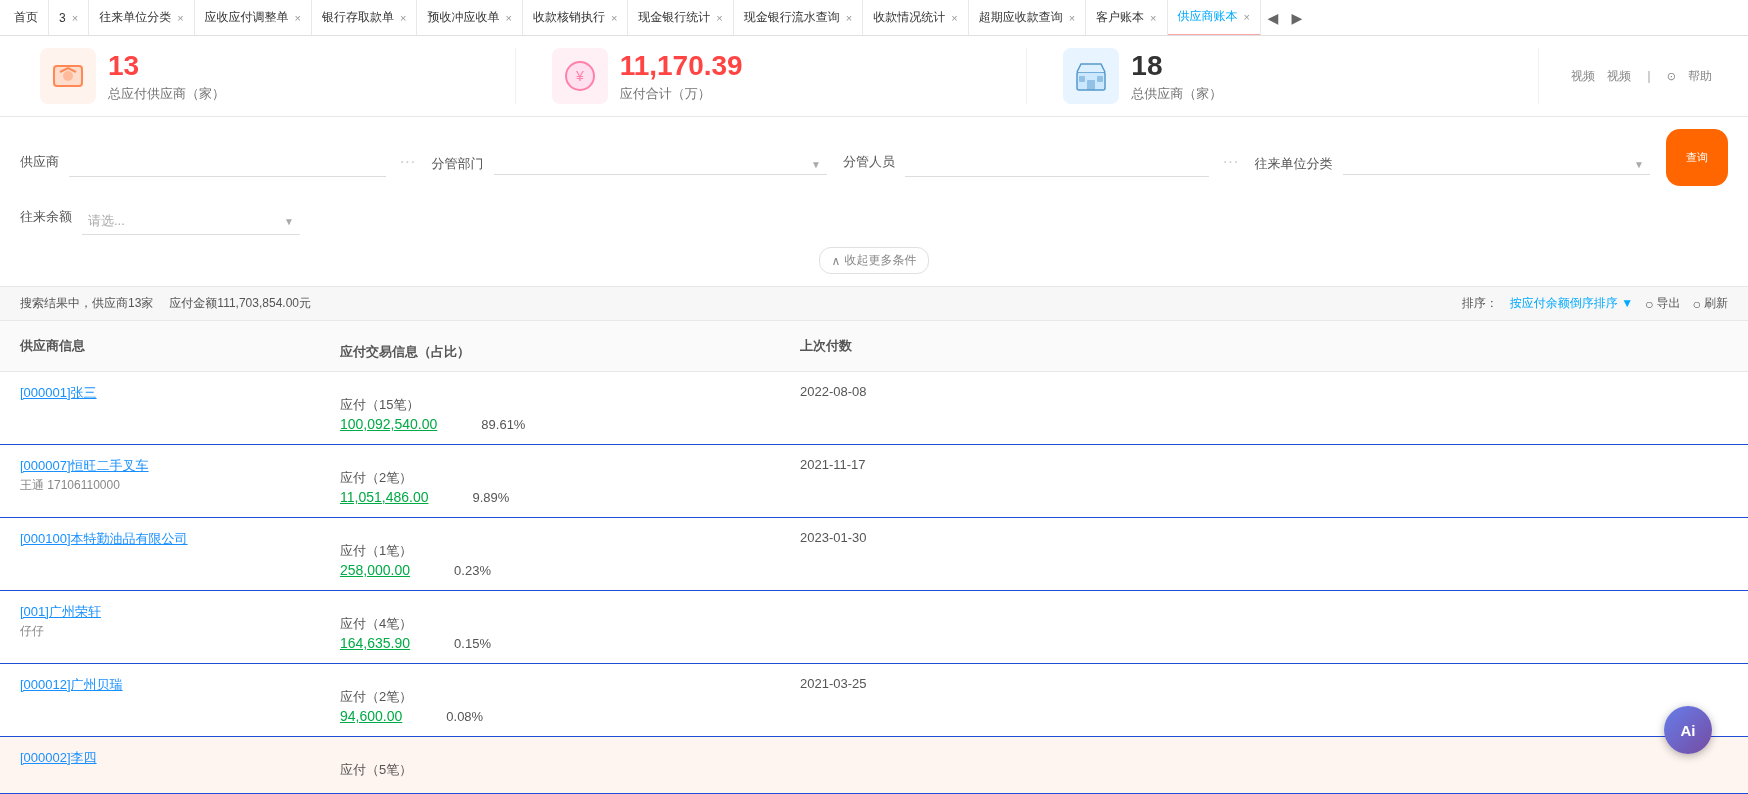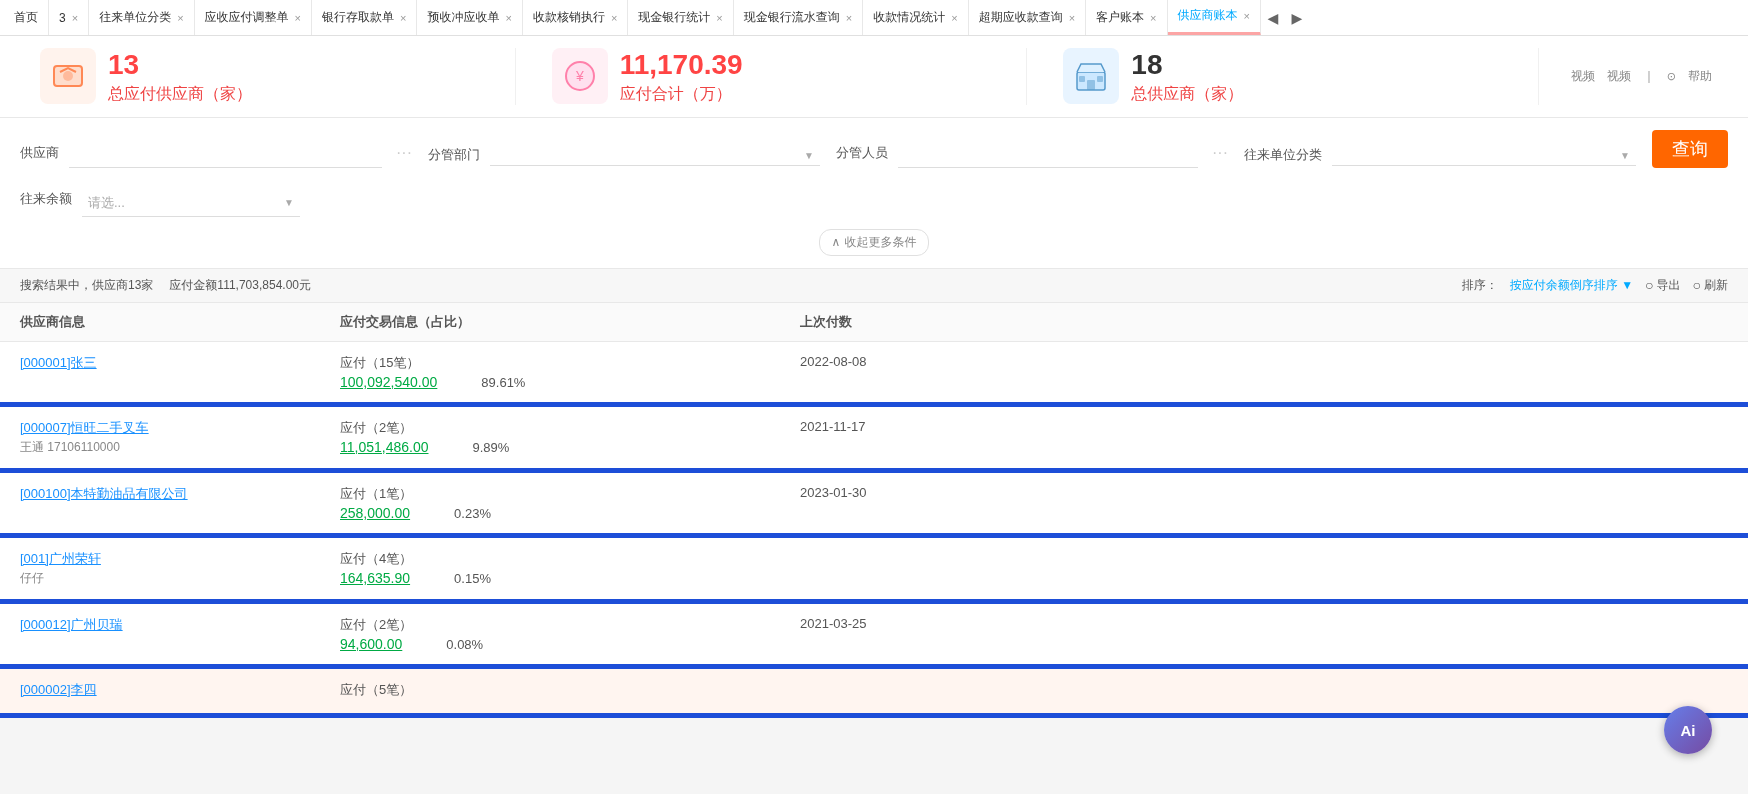--- a/index.html
+++ b/index.html
@@ -21,21 +21,21 @@
       align-items: center;
       padding: 0 10px;
       height: 36px;
       border-right: 1px solid #e8e8e8;
       cursor: pointer;
       font-size: 12px;
       color: #333;
       background: #fff;
       flex-shrink: 0;
     }
-    .nav-tab.active { color: #00aaff; border-bottom: 4px solid #fca5a5; }
+    .nav-tab.active { color: #00aaff; border-bottom: 2px solid #fca5a5; }
     .nav-tab .close-x {
       margin-left: 6px;
       color: #999;
       font-size: 11px;
       cursor: pointer;
     }
     .nav-arrow {
       display: flex;
       align-items: center;
       justify-content: center;
@@ -74,21 +74,21 @@
       border-radius: 8px;
       font-size: 28px;
       flex-shrink: 0;
     }
     .icon-orange { background: #fff3ed; color: #ff6b35; }
     .icon-pink { background: #fff0f5; color: #ff69b4; }
     .icon-blue { background: #e8f4ff; color: #4a9edd; }
     .summary-info { display: flex; flex-direction: column; }
     .summary-number { font-size: 28px; font-weight: bold; color: #ff4444; line-height: 1.2; }
     .summary-number.black { color: #333; }
-    .summary-label { font-size: 16px; color: #ef4444; margin-top: 2px; }
+    .summary-label { font-size: 13px; color: #737373; margin-top: 2px; }
     .top-right-links {
       display: flex;
       align-items: center;
       gap: 12px;
       font-size: 12px;
       color: #888;
       padding: 0 16px;
       flex-shrink: 0;
     }
     .top-right-links span { cursor: pointer; }
@@ -140,24 +140,24 @@
       min-width: 0;
       position: relative;
     }
     .filter-select-text { flex: 1; color: #aaa; font-size: 13px; }
     .filter-chevron { color: #aaa; font-size: 10px; flex-shrink: 0; }
     .filter-dots { color: #ccc; font-size: 16px; margin-left: 4px; cursor: pointer; flex-shrink: 0; }
     .btn-query {
       background: #ff6600;
       color: #fff;
       border: none;
-      border-radius: 4px;
-      padding: 7px 20px;
-      cursor: pointer;
-      font-size: 18px;
+      border-radius: 14px;
+      padding: 21px 20px;
+      cursor: pointer;
+      font-size: 11px;
       white-space: nowrap;
       flex-shrink: 0;
     }
     .collapse-bar {
       display: flex;
       justify-content: center;
       padding: 4px 0;
     }
     .collapse-btn {
       display: flex;
@@ -210,27 +210,27 @@
       display: flex;
       align-items: center;
       padding: 10px 20px;
       background: #fafafa;
       border-bottom: 1px solid #e8e8e8;
       font-weight: bold;
       font-size: 13px;
       color: #555;
     }
     .col-supplier { flex: 0 0 320px; }
-    .col-transaction { flex: 0 0 460px; }
+    .col-transaction { flex: 0 0 460px; margin-top: 12px; }
     .col-last-payment { flex: 1; }
     .table-row {
       display: flex;
       align-items: flex-start;
       padding: 12px 20px;
-      border-bottom: 5px solid #1d4ed8;
+      border-bottom: 1px solid #1d4ed8;
       cursor: pointer;
     }
     .table-row.highlighted { background: #fff5f0; }
     .supplier-link {
       color: #1890ff;
       text-decoration: underline;
       cursor: pointer;
       font-size: 13px;
     }
     .supplier-contact {

